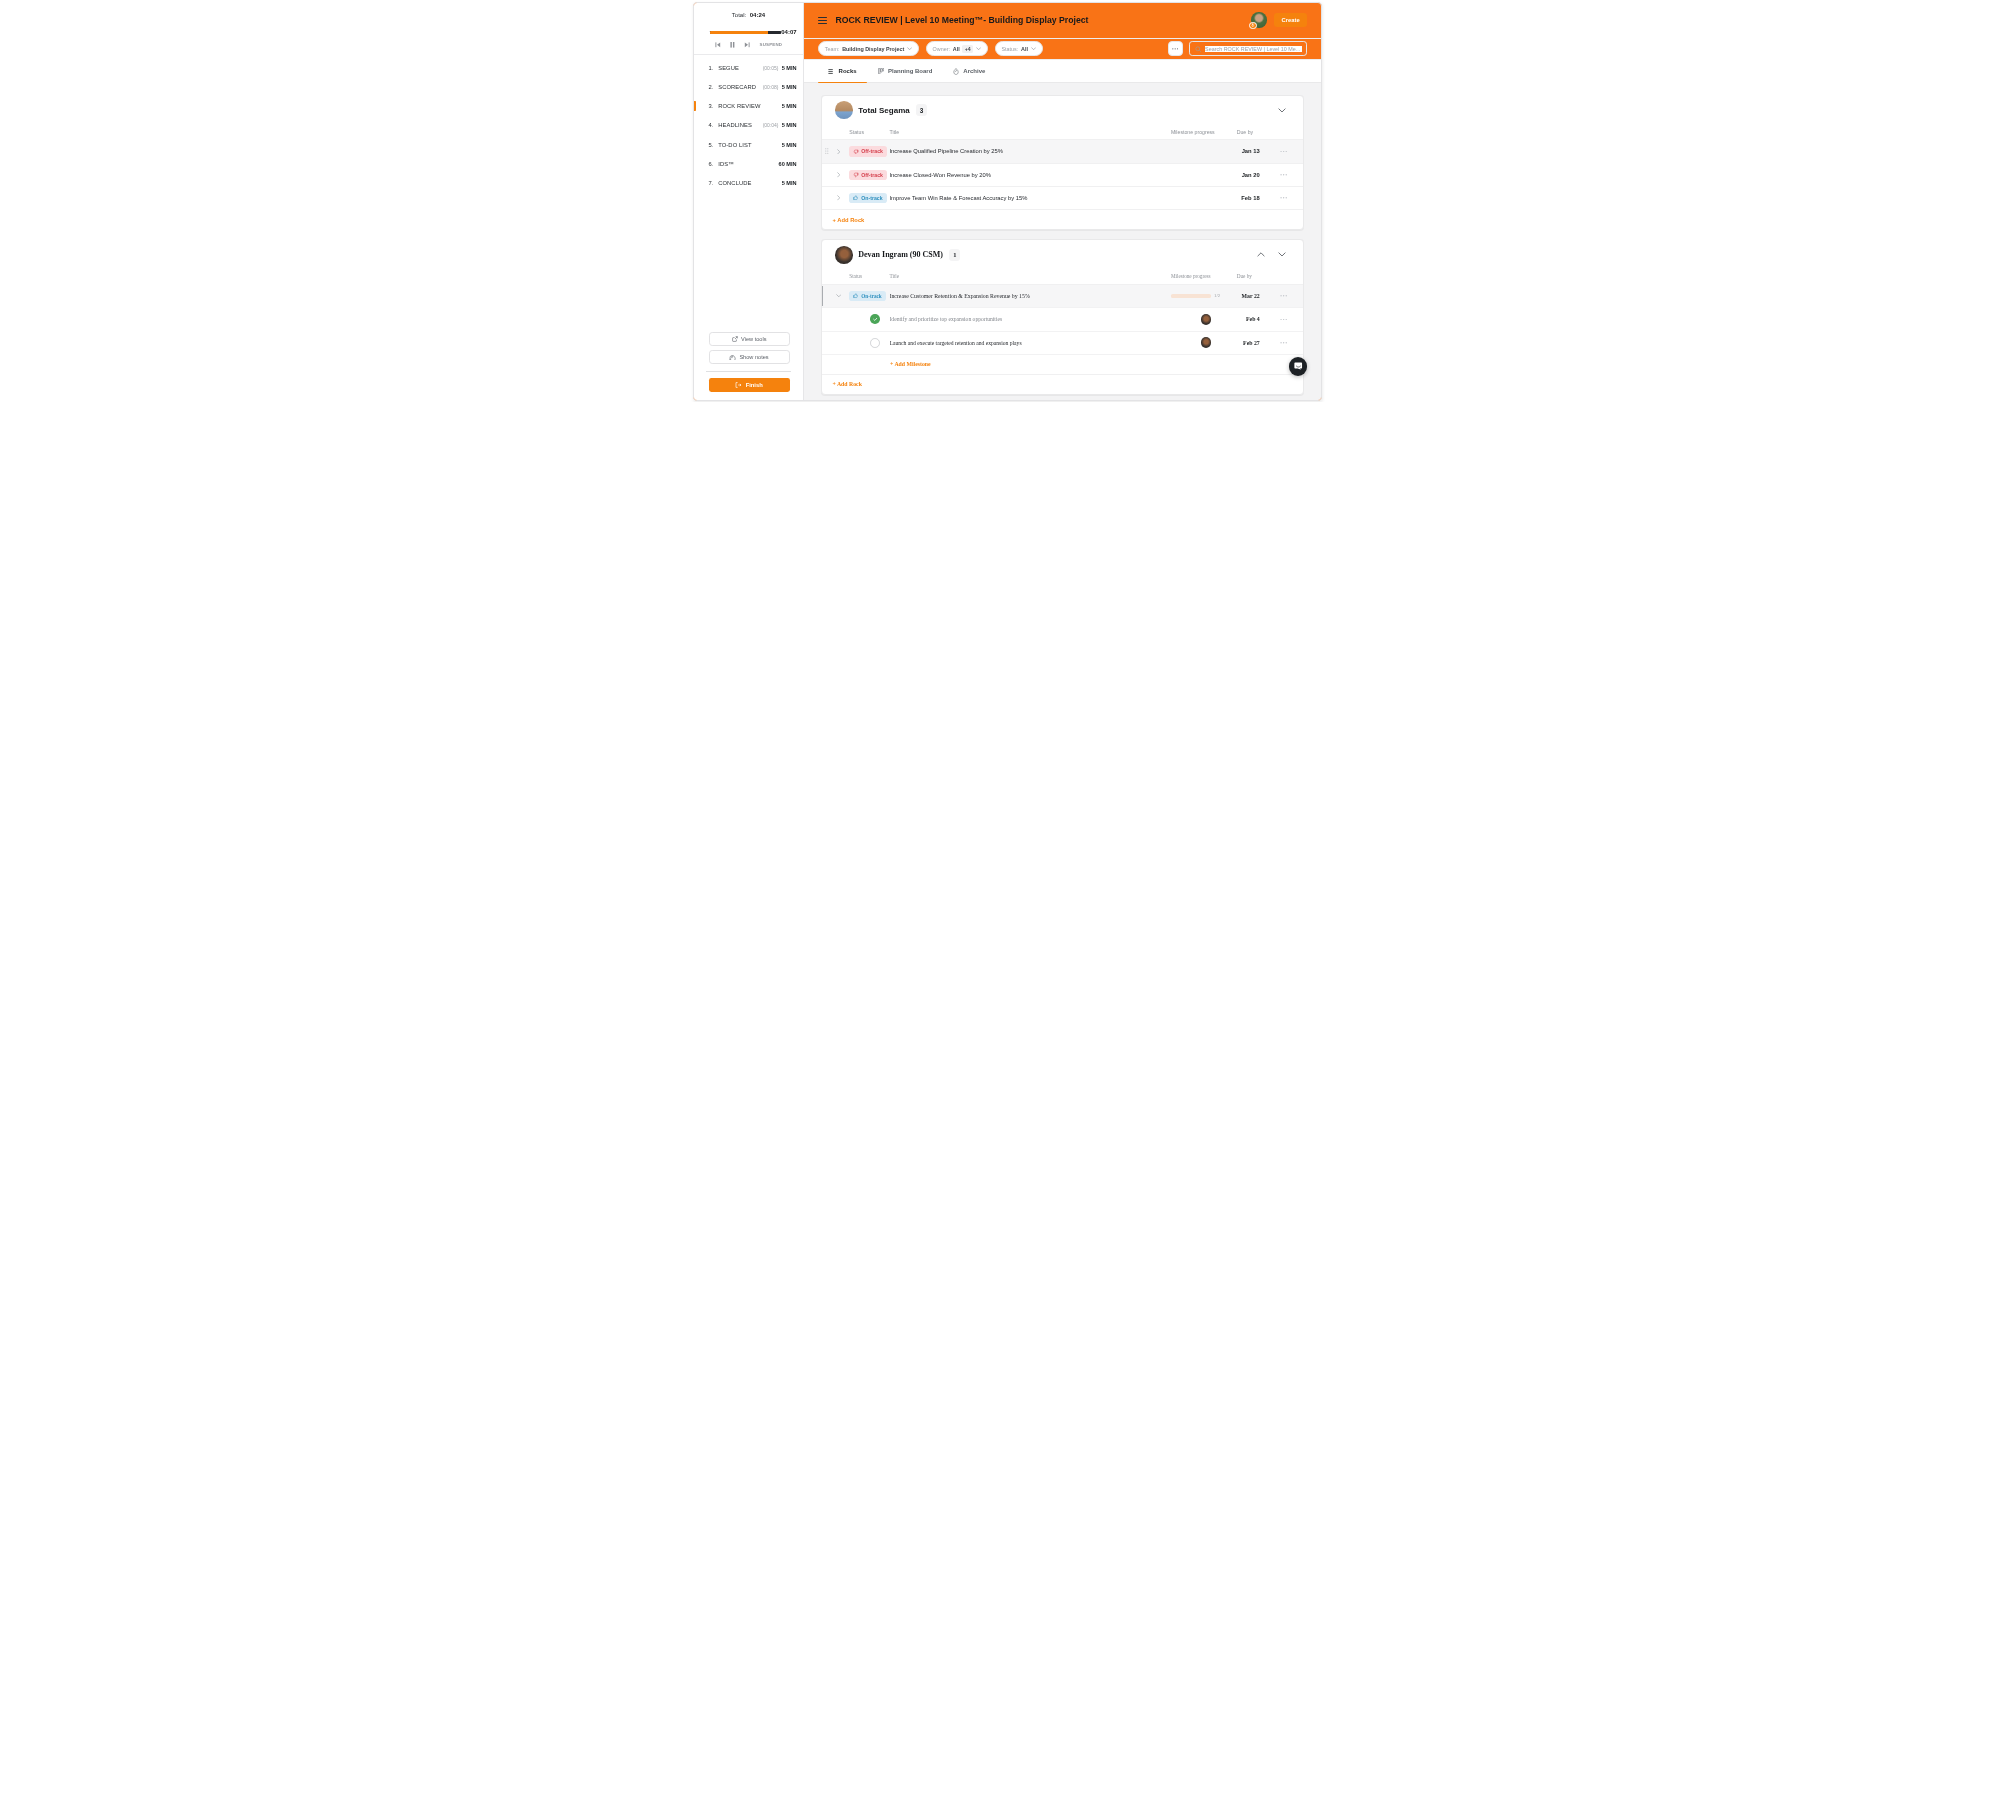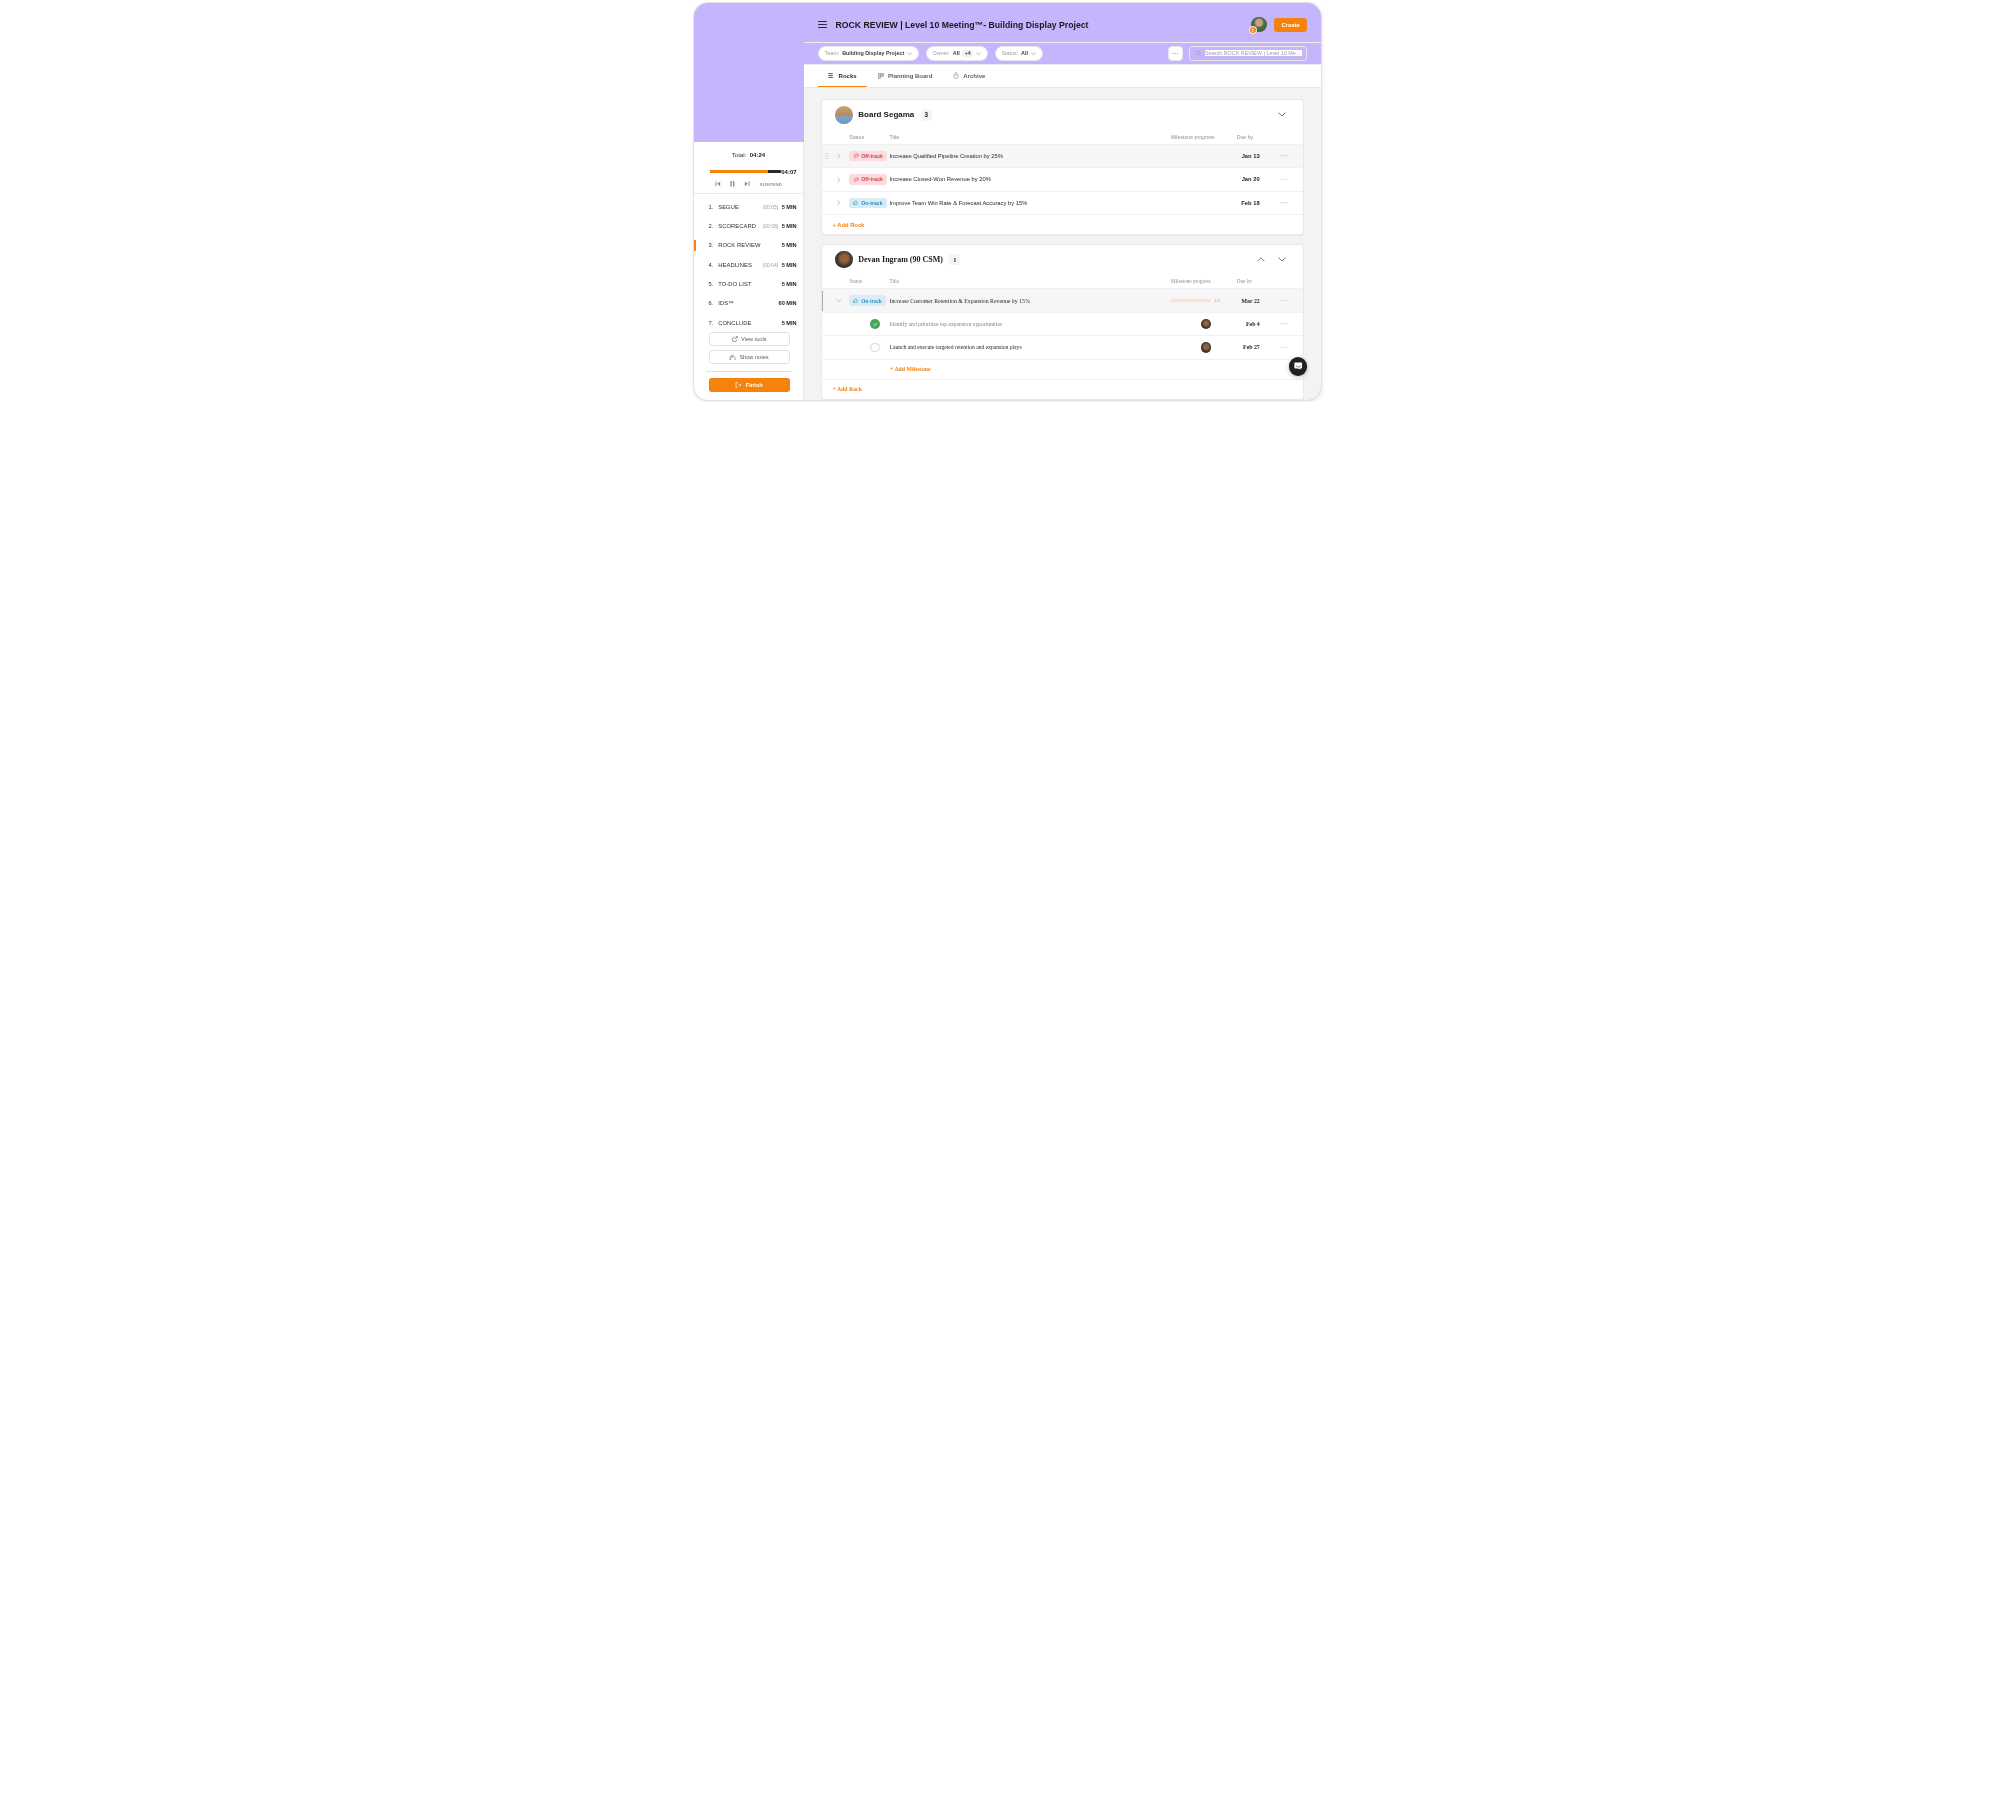--- a/index.html
+++ b/index.html
@@ -3,22 +3,22 @@
 <meta charset="utf-8">
 <style>
   :root{
     --accent:#F5820D;
     --offtrack_text:#D5414E; --offtrack_bg:#FBDBDE;
     --ontrack_text:#2E8FBE; --ontrack_bg:#D9EBF6;
     --done_green:#4BA558; --track:#F8E3D4; --dark:#1D2125;
   }
   *{box-sizing:border-box; margin:0; padding:0;}
   body{background:#fff; font-family:"Liberation Sans", sans-serif; display:flex; justify-content:center; padding:1.6px;}
-  .screen{width:629px; height:399px; background:#c4b5fd; border:0.4px solid #e3e3e5; border-radius:15px;
-          overflow:hidden; display:flex; position:relative; box-shadow:0.8px 1.2px 3.2px rgba(0,0,0,.07);align-items:flex-end;}
+  .screen{width:629px; height:399px; background:#f97316; border:0.4px solid #e3e3e5; border-radius:4px;
+          overflow:hidden; display:flex; position:relative; box-shadow:0.8px 1.2px 3.2px rgba(0,0,0,.07);}
 
   
   .sidebar{width:110px; flex:none; border-right:0.4px solid #e6e6e8; display:flex; flex-direction:column; background:#fff;}
   .timer-block{padding:9.7px 3.2px 0 3.2px;}
   .timer-total{display:flex; justify-content:center; gap:3.6px; font-size:6px; color:#2a2e33;}
   .timer-total b{color:#16181b; font-weight:700;}
   .timer-bar-row{display:flex; align-items:center; margin-top:11px; padding:0 3.2px 0 13px;}
   .timer-track{width:73px; height:2.8px; background:#26292e; border-radius:0.4px; overflow:hidden;}
   .timer-fill{height:100%; background:var(--accent);}
   .timer-remaining{margin-left:auto; font-size:6px; font-weight:700; color:#16181b;}
@@ -343,21 +343,21 @@
           </svg>
         <span>Archive</span>
       </button>
     </div>
 
     <div class="content">
 
       <section class="card">
         <div class="card-header">
           <div class="avatar av-alan"></div>
-          <span class="owner-name">Board Segama</span>
+          <span class="owner-name">Total Segama</span>
           <span class="count-badge">3</span>
           <span class="header-spring"></span>
           <button class="chev-btn">
             <svg width="8" height="4.8" viewBox="0 0 20 12" fill="none" stroke="currentColor" stroke-width="2">
                 <path d="m1.5 1.5 8.5 8.5 8.5-8.5"></path>
               </svg>
           </button>
         </div>
 
         <div class="grid-row cols-row">

